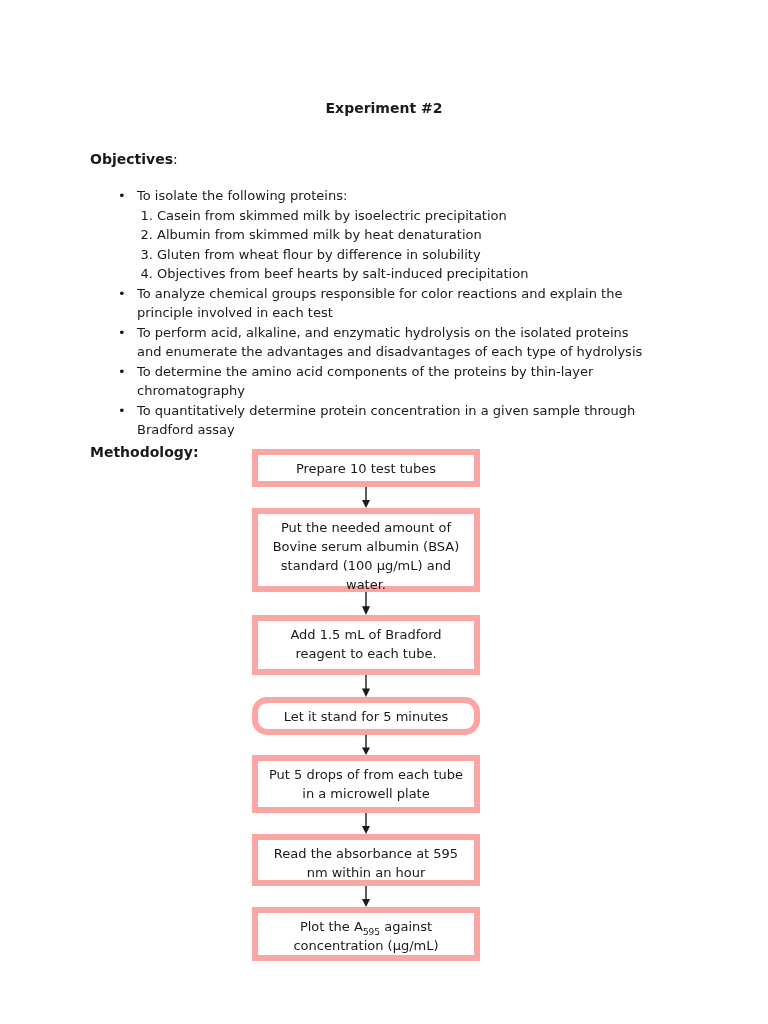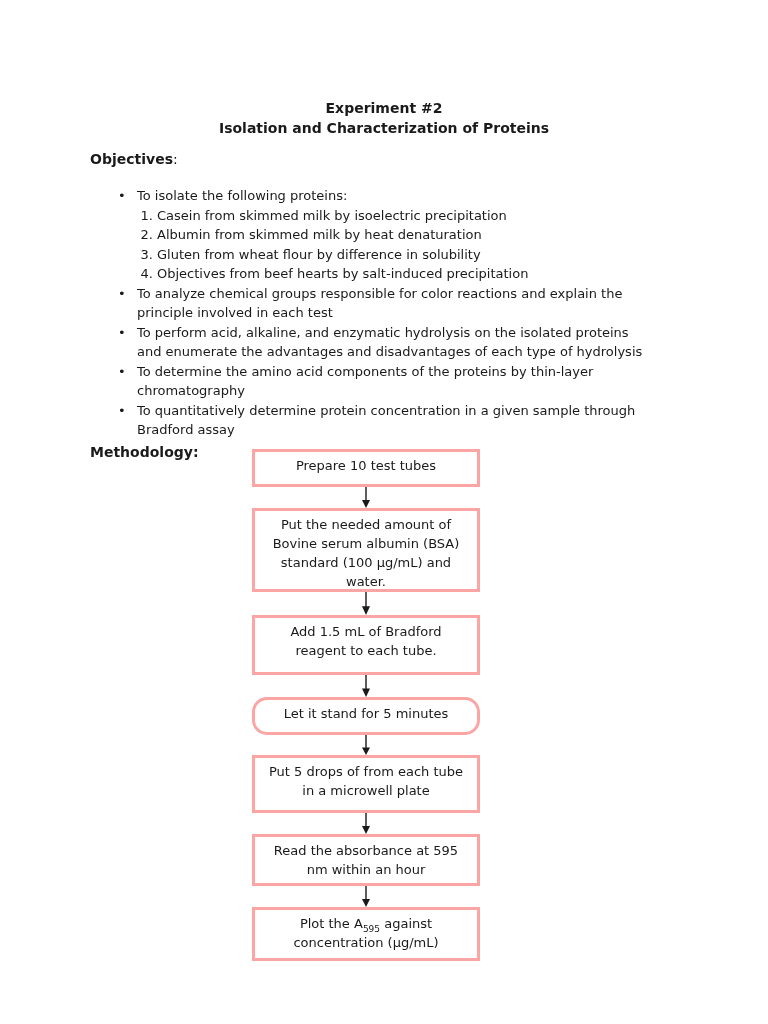--- a/index.html
+++ b/index.html
@@ -17,21 +17,21 @@
     position:absolute;top:186px;left:116px;width:565px;
     margin:0;padding:0;list-style:none;font-size:13px;line-height:19.5px;
   }
   ul.objectives > li{position:relative;padding-left:21px;}
   ul.objectives > li::before{content:"\2022";position:absolute;left:2px;top:0;}
   ul.objectives span.wrap{white-space:pre-line;}
   ol.isolate{list-style:decimal;margin:0;padding-left:20px;}
   .meth-heading{position:absolute;top:444px;left:90px;font-size:14px;font-weight:bold;}
   .fbox{
     position:absolute;left:252px;width:228px;box-sizing:border-box;
-    border:3px solid #fca5a5;background:#ffffff;
+    border:6px solid #fca5a5;background:#ffffff;
     text-align:center;font-size:13px;line-height:19px;padding:4px 6px 14px 6px;
     white-space:pre-line;
   }
   .s1{top:449px;height:38px;}
   .s2{top:508px;height:84px;}
   .s3{top:615px;height:60px;}
   .s4{top:697px;height:38px;border-radius:15px;}
   .s5{top:755px;height:58px;}
   .s6{top:834px;height:52px;}
   .s7{top:907px;height:54px;white-space:normal;}
@@ -43,21 +43,20 @@
   .a4{top:735px;height:20px;}
   .a5{top:813px;height:21px;}
   .a6{top:886px;height:21px;}
 </style>
 </head>
 <body>
 
 <div class="page">
 
   <div class="centered-line title-line">Experiment #2</div>
-  <div class="centered-line subtitle-line">Isolation and Characterization of Proteins</div>
 
   <div class="obj-heading"><span class="bold">Objectives</span><span>:</span></div>
 
   <ul class="objectives">
     <li>
       <span class="wrap">To isolate the following proteins:</span>
       <ol class="isolate">
         <li>Casein from skimmed milk by isoelectric precipitation</li>
         <li>Albumin from skimmed milk by heat denaturation</li>
         <li>Gluten from wheat flour by difference in solubility</li>

